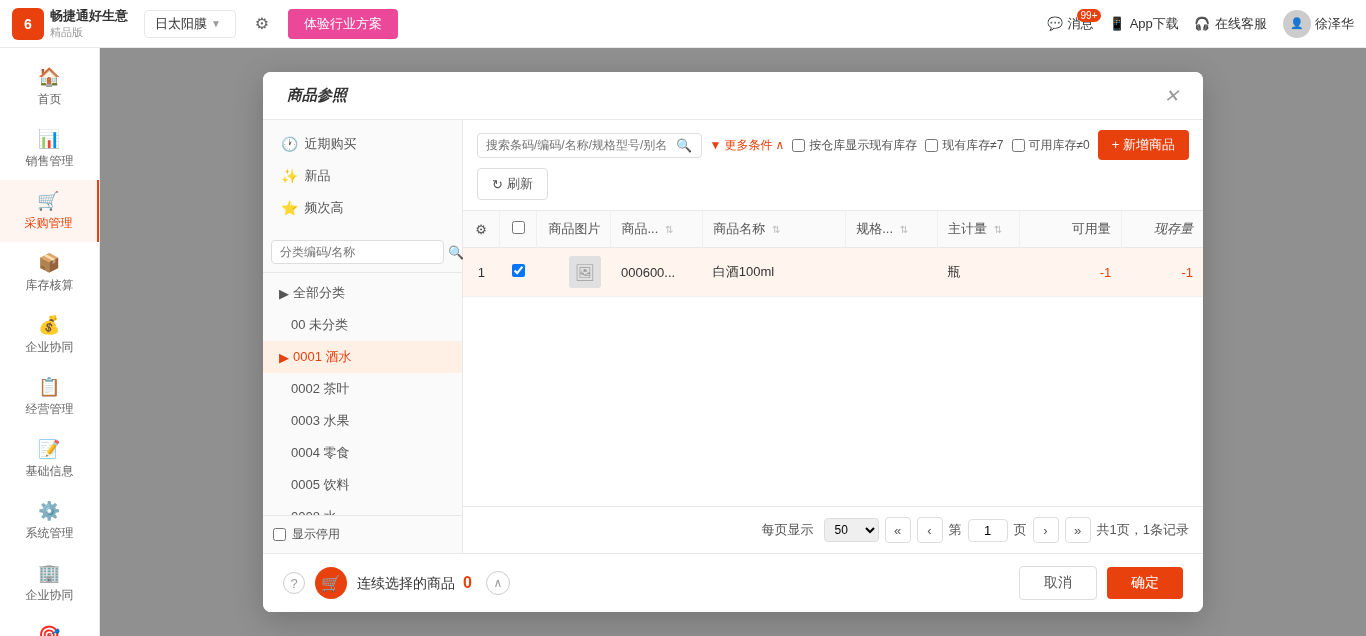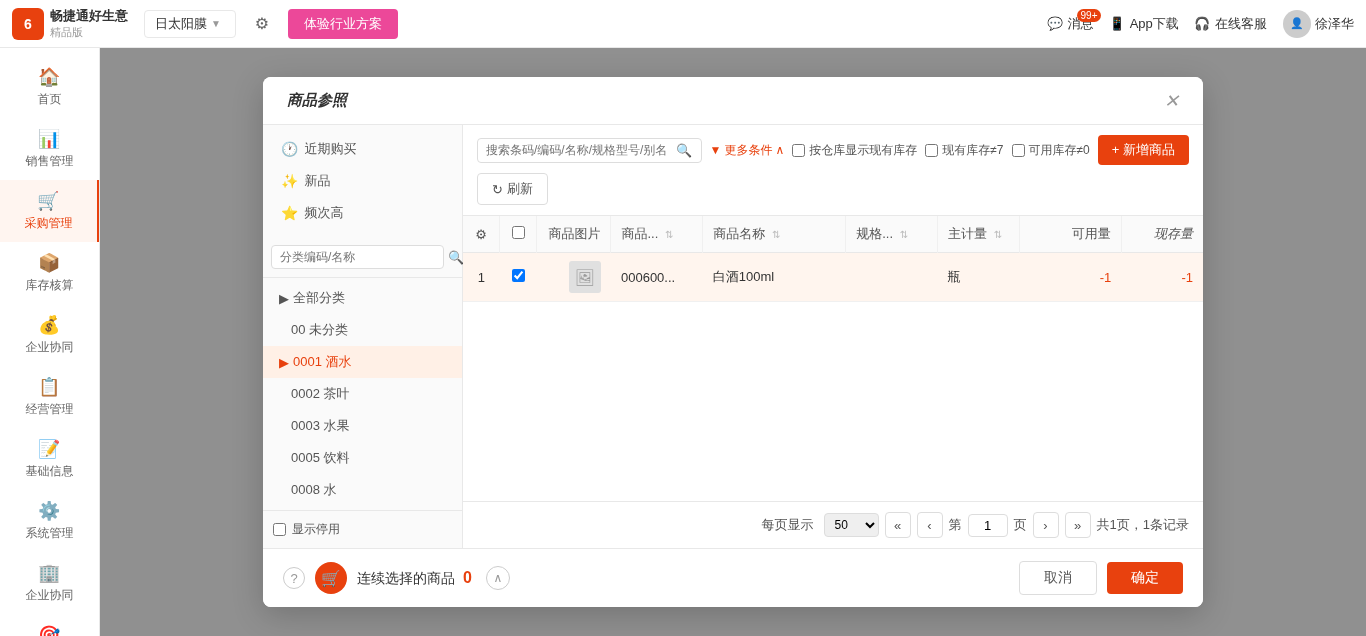--- a/index.html
+++ b/index.html
@@ -607,20 +607,23 @@
               </div>
               <div class="category-item active">
                 <span>▶</span>
                 <span>0001 酒水</span>
               </div>
               <div class="category-item">
                 <span style="margin-left:12px;">0002 茶叶</span>
               </div>
               <div class="category-item">
                 <span style="margin-left:12px;">0003 水果</span>
+              </div>
+              <div class="category-item">
+                <span style="margin-left:12px;">0004 零食</span>
               </div>
               <div class="category-item">
                 <span style="margin-left:12px;">0005 饮料</span>
               </div>
               <div class="category-item">
                 <span style="margin-left:12px;">0008 水</span>
               </div>
 
             </div>
 

